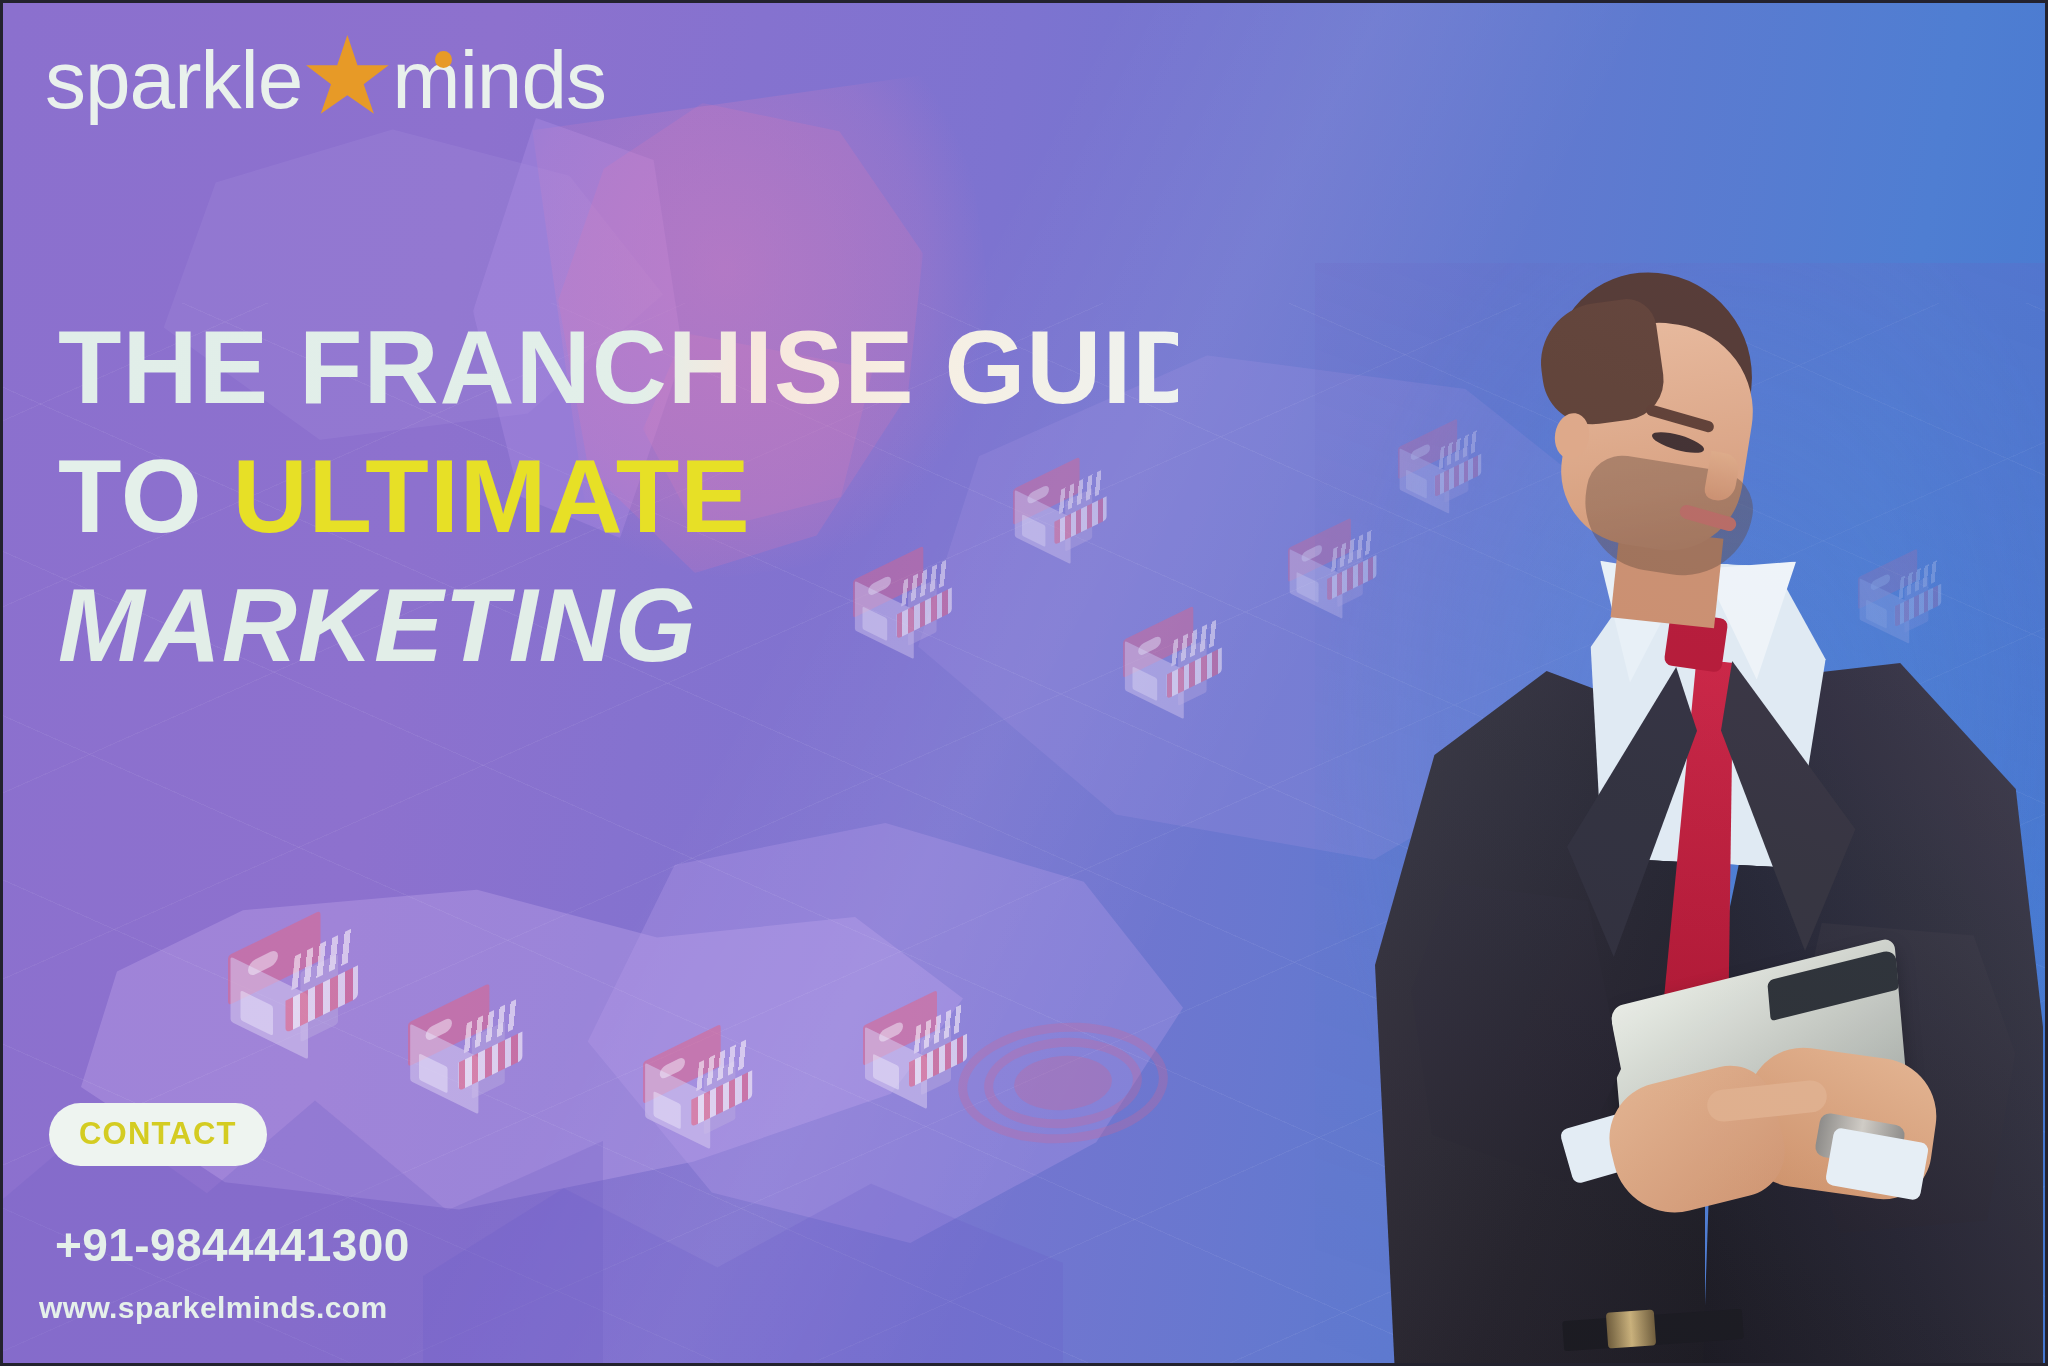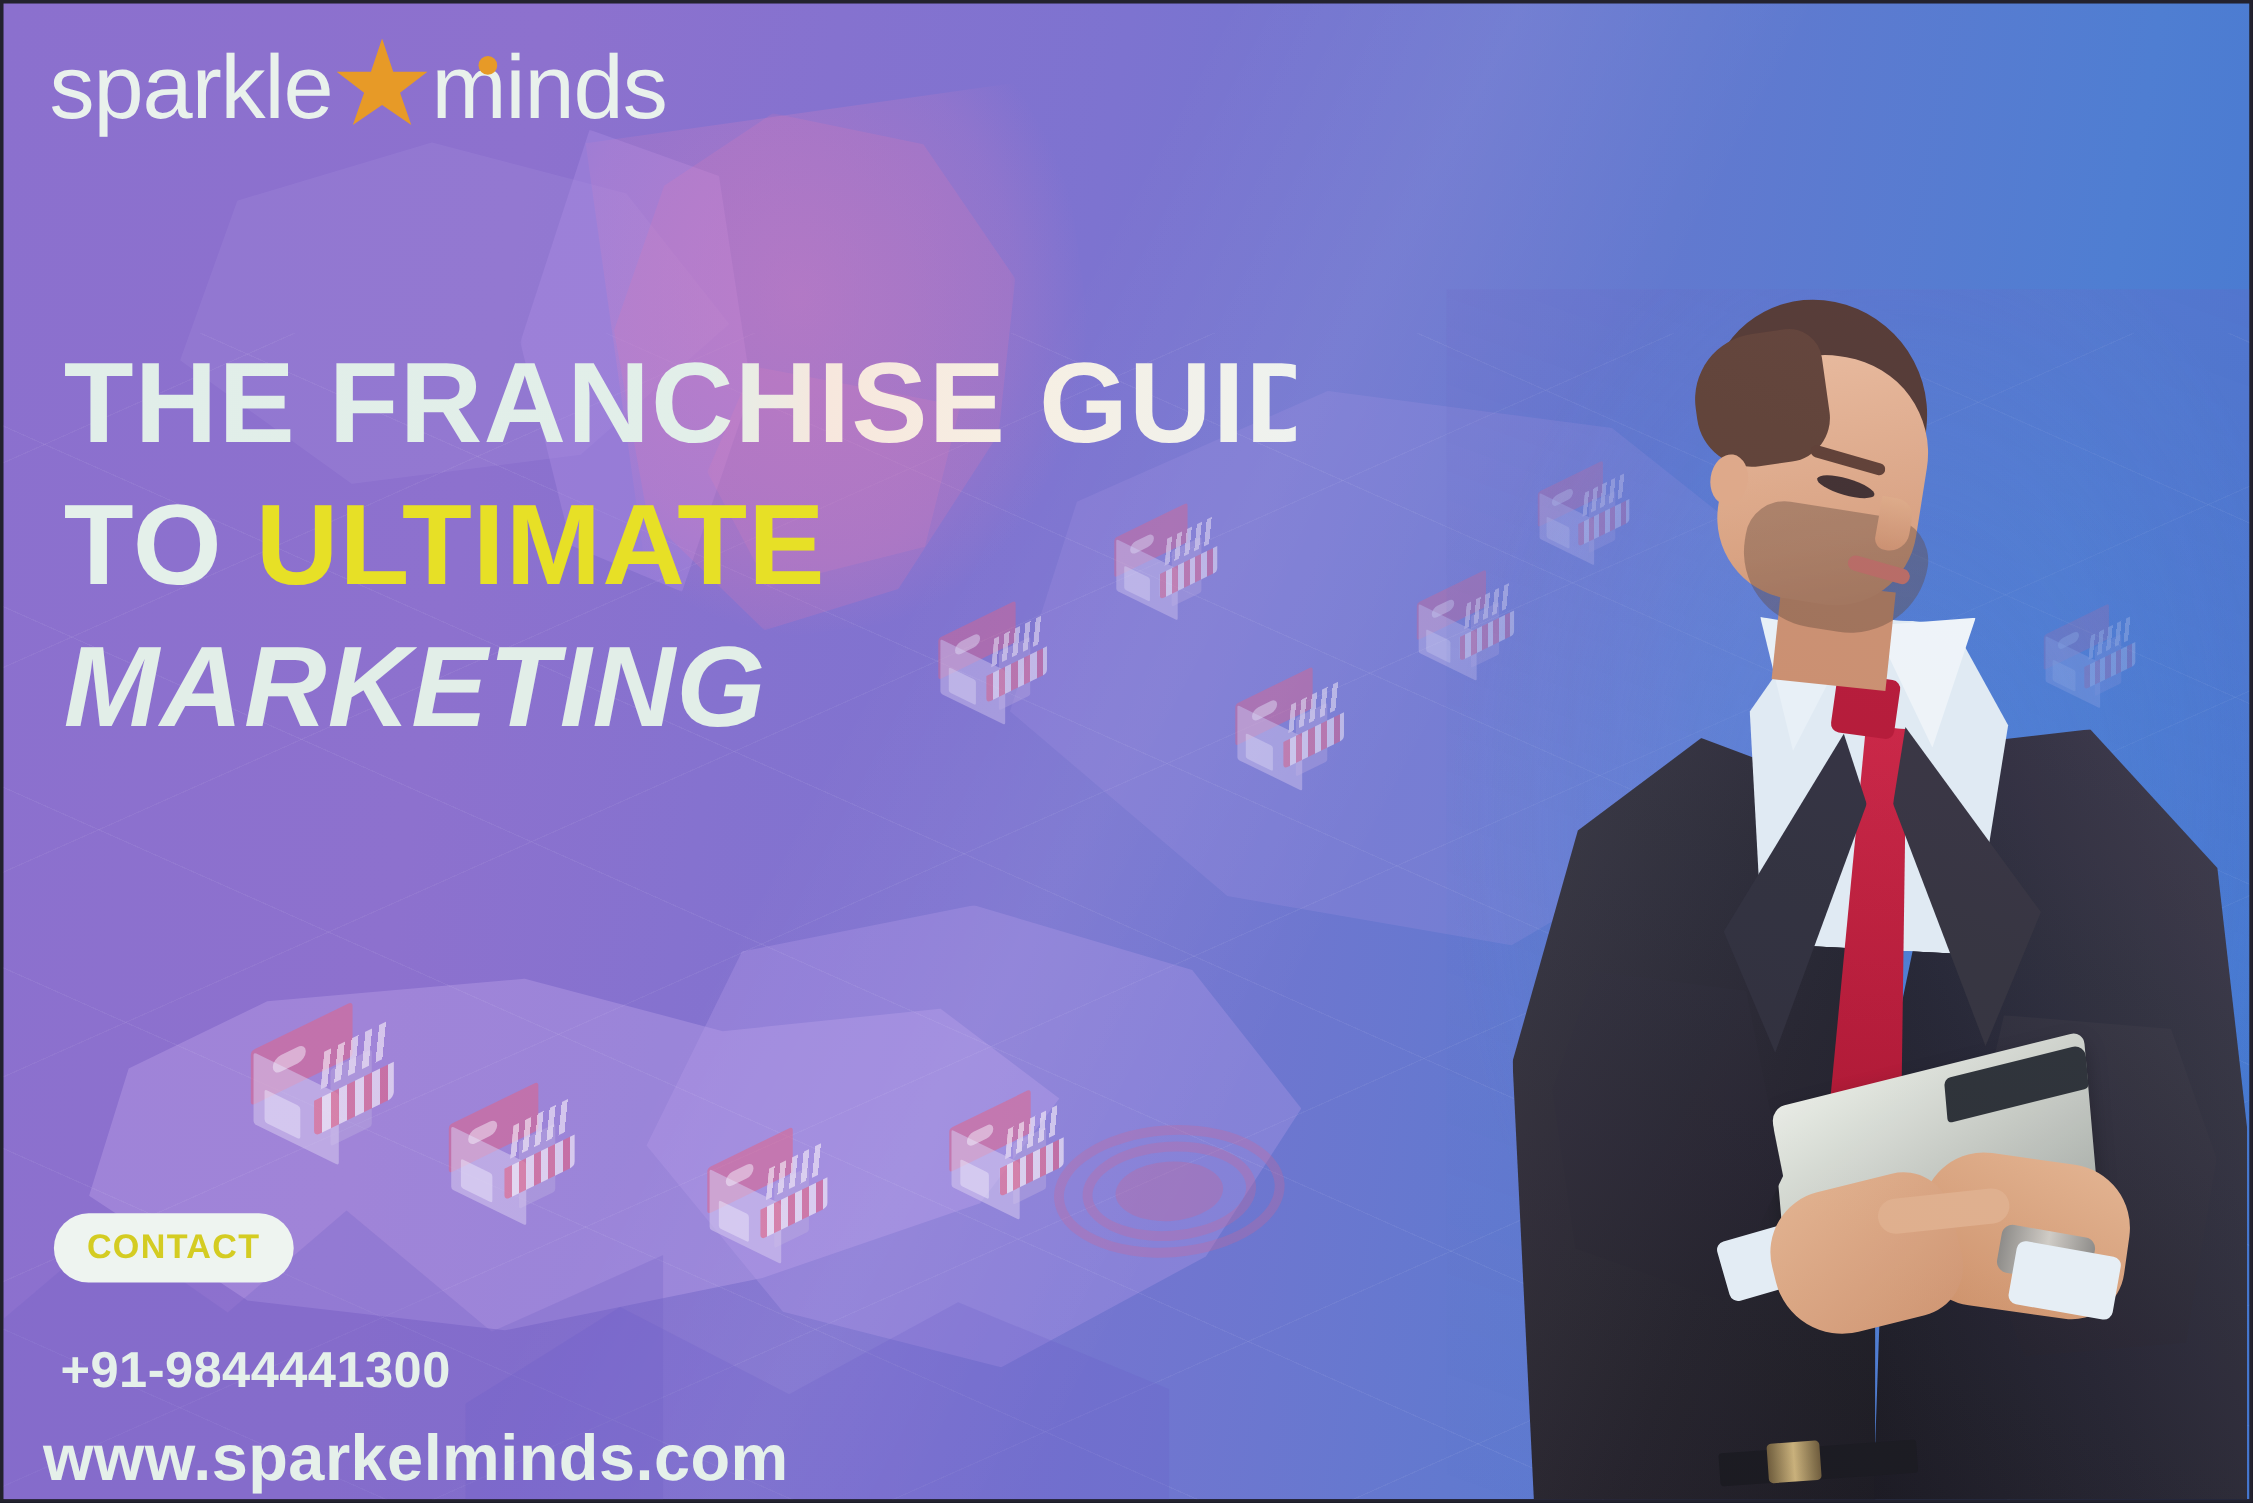--- a/index.html
+++ b/index.html
@@ -200,21 +200,21 @@
   }
   .contact-badge span{
     font-size:31px; font-weight:700; letter-spacing:1.2px; color:#d4cc22;
   }
   .phone{
     position:absolute; left:36px; top:1215px; z-index:6;
     font-size:46px; font-weight:700; color:#e5f0ea; letter-spacing:0.4px;margin-left:16px;
   }
   .website{
     position:absolute; left:36px; top:1288px; z-index:6;
-    font-size:59px; font-weight:700; color:#e5f0ea; letter-spacing:0.4px;
+    font-size:30px; font-weight:700; color:#e5f0ea; letter-spacing:0.4px;
   }
 
   
   .person{
     position:absolute; right:-10px; bottom:0; width:740px; height:1100px;
     z-index:5;
   }
   .p-halo{
     position:absolute; right:0; bottom:0; width:740px; height:1100px;
     background:radial-gradient(ellipse at 55% 45%, rgba(72,126,212,0.55), rgba(72,126,212,0) 70%);

